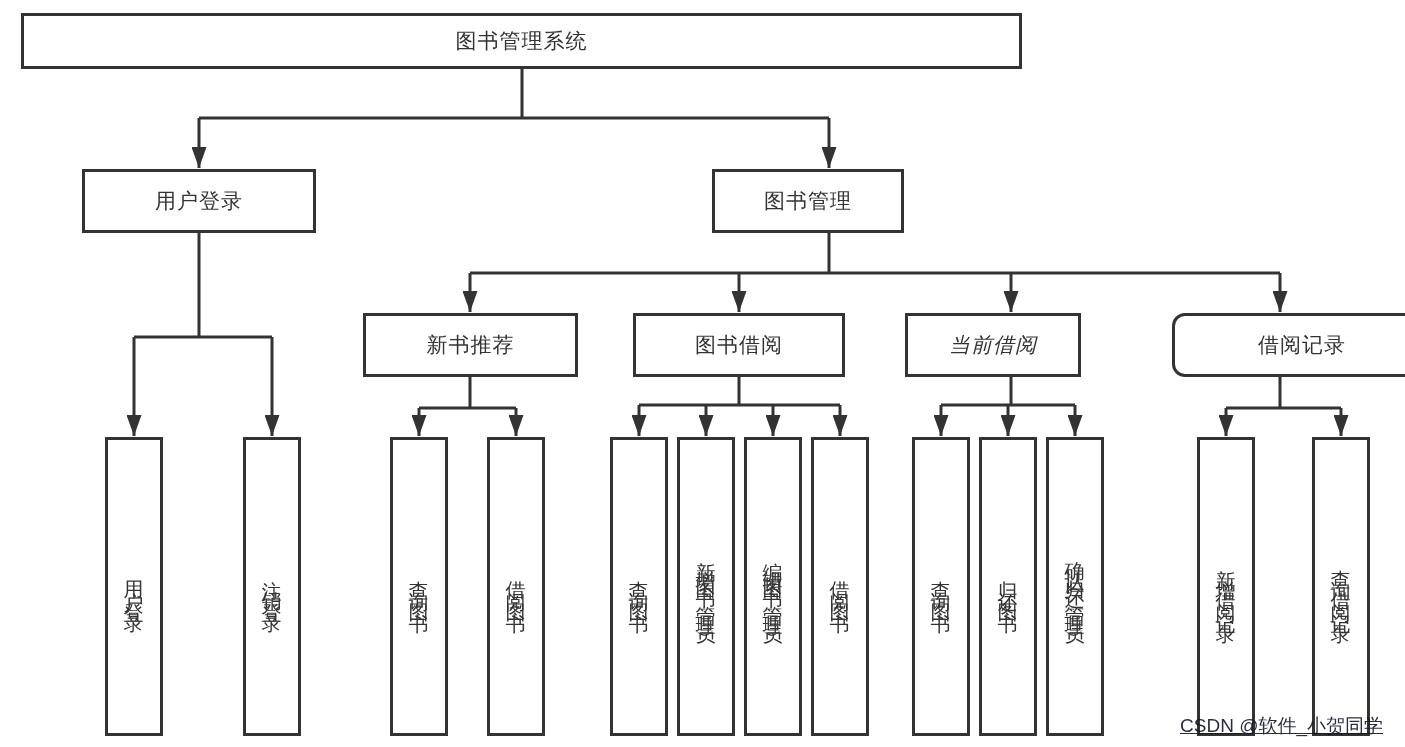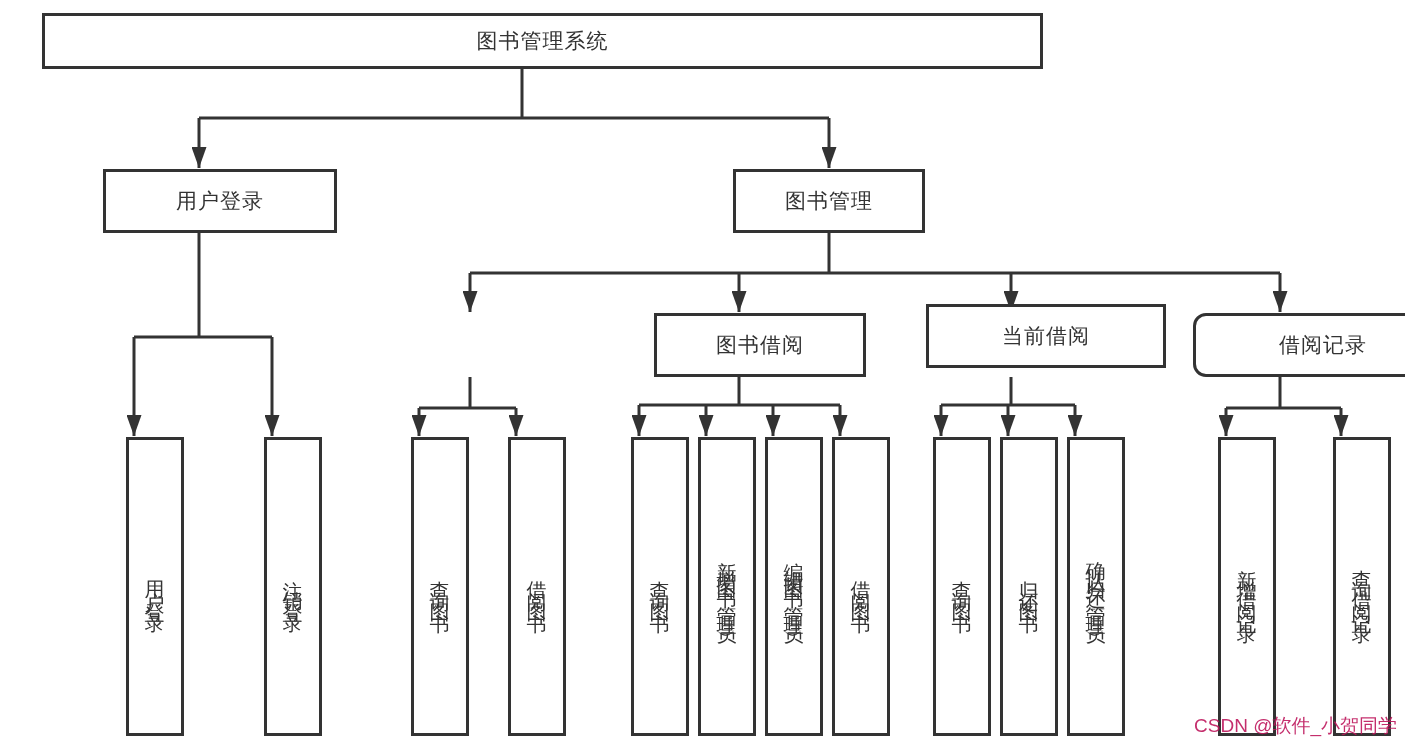--- a/index.html
+++ b/index.html
@@ -24,21 +24,20 @@
   }
   .node {
     position: absolute;
     box-sizing: border-box;
     background: #ffffff;
     border: 3px solid #333333;
     display: flex;
     align-items: center;
     justify-content: center;
     color: #333333;
-    margin-left: 21px;
   }
   .node.hbox span {
     font-size: 21px;
     letter-spacing: 1px;
     white-space: nowrap;
   }
   .node.leaf {
     top: 437px;
     width: 58px;
     height: 299px;
@@ -49,26 +48,27 @@
     font-size: 20px;
     letter-spacing: 11px;
     line-height: 1;
     white-space: nowrap;
   }
   .node.leaf.long span {
     letter-spacing: 9px;
   }
   .watermark {
     position: absolute;
-    right: 8px;
+    right: 22px;
     bottom: 8px;
     font-size: 19px;
-    color: #be185d;
+    color: #0f172a;
     opacity: 0.9;
     white-space: nowrap;
+    text-decoration: underline;
   }
 </style>
 </head>
 <body>
 
 <div class="canvas">
 
   <svg class="connectors" viewBox="0 0 1405 747" xmlns="http://www.w3.org/2000/svg">
     <defs>
       <marker id="arrow" markerWidth="7" markerHeight="5" refX="7" refY="2.5" orient="auto" markerUnits="strokeWidth">
@@ -116,24 +116,27 @@
     <span>图书管理系统</span>
   </div>
 
   <div class="node hbox" style="left:82px; top:169px; width:234px; height:64px;">
     <span>用户登录</span>
   </div>
   <div class="node hbox" style="left:712px; top:169px; width:192px; height:64px;">
     <span>图书管理</span>
   </div>
 
+  <div class="node hbox" style="left:363px; top:313px; width:215px; height:64px;">
+    <span>新书推荐</span>
+  </div>
   <div class="node hbox" style="left:633px; top:313px; width:212px; height:64px;text-align:center;">
     <span>图书借阅</span>
   </div>
-  <div class="node hbox" style="left:905px; top:304px; width:240px; height:64px;">
+  <div class="node hbox" style="left:905px; top:313px; width:176px; height:64px;font-style:italic;">
     <span>当前借阅</span>
   </div>
   <div class="node hbox" style="left:1172px; top:313px; width:260px; height:64px;border-radius:13px;">
     <span>借阅记录</span>
   </div>
 
   <div class="node leaf" style="left:105px;">
     <span>用户登录</span>
   </div>
   <div class="node leaf" style="left:243px;">

